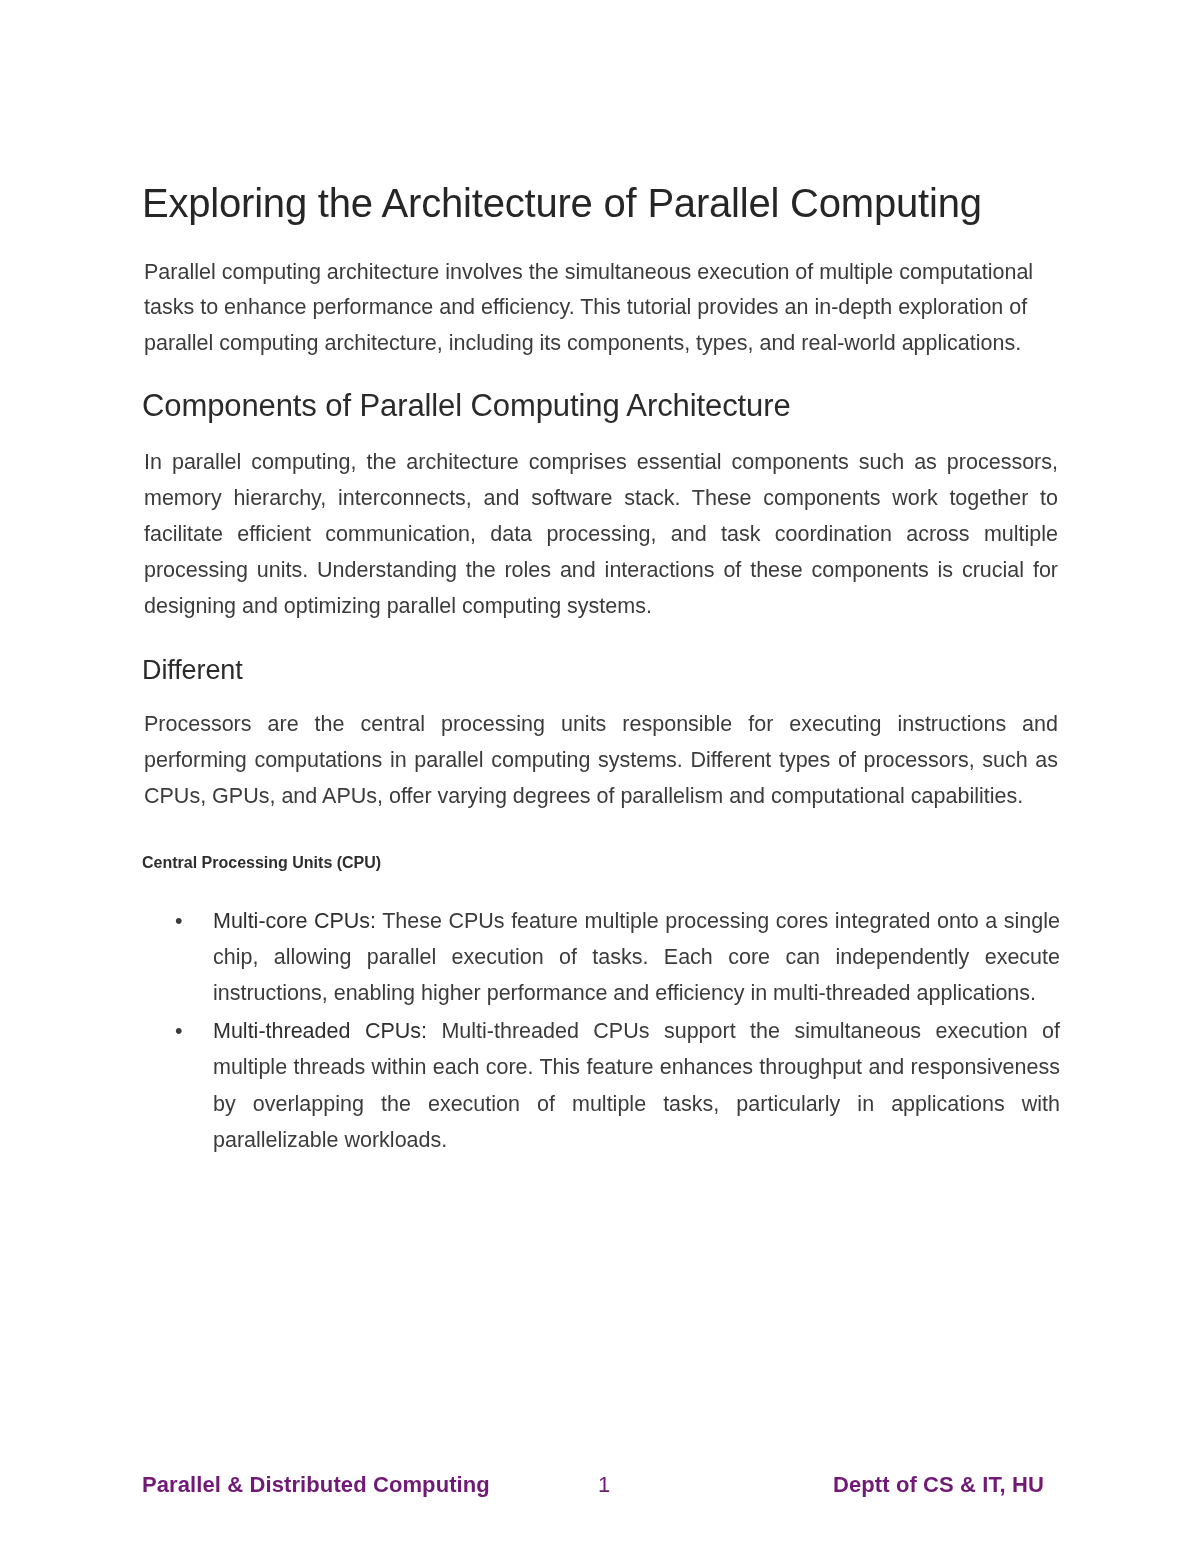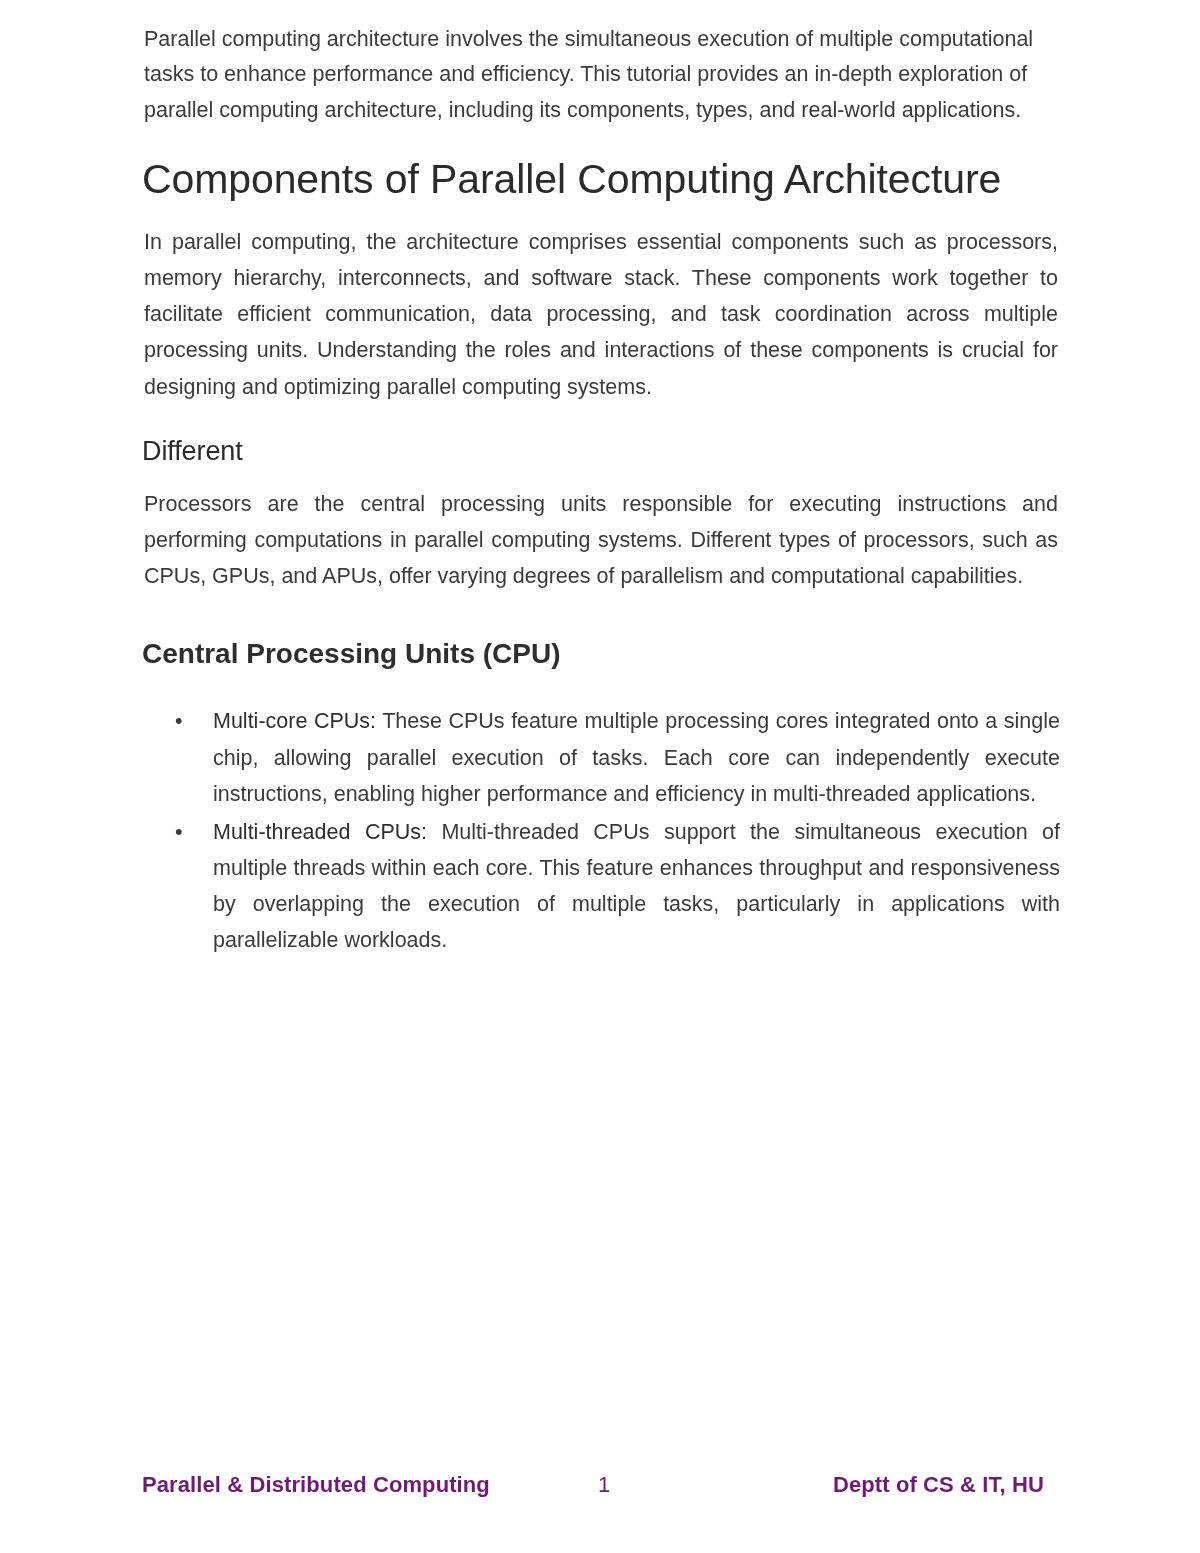--- a/index.html
+++ b/index.html
@@ -30,21 +30,21 @@
     font-weight: 400;
     color: #262626;
     line-height: 1.48;
     letter-spacing: -0.2px;
     margin: 0;
     padding-top: 174px;
   }
 
   
   .h-section {
-    font-size: 41px;
+    font-size: 31px;
     font-weight: 400;
     color: #2b2b2b;
     line-height: 1.35;
     letter-spacing: -0.1px;
     margin: 0;
     padding-top: 22px;
   }
 
   .h-sub {
     font-size: 27px;
@@ -70,21 +70,21 @@
     text-align: justify;
     text-justify: inter-word;
   }
 
   .para-intro {
     padding-top: 20px;
     line-height: 1.64;
   }
 
   .lead-bold {
-    font-size: 28px;
+    font-size: 16px;
     font-weight: 700;
     color: #2e2e2e;
     line-height: 1.68;
     margin: 0;
     padding-top: 34px;
   }
 
   
   .bullets {
     list-style: none;
@@ -154,20 +154,21 @@
     white-space: nowrap;
   }
 </style>
 </head>
 <body>
 
 <div class="page">
 
   <div class="content">
 
+    <h1 class="doc-title">Exploring the Architecture of Parallel Computing</h1>
 
     <p class="para para-intro"> Parallel computing architecture involves the simultaneous execution of multiple computational tasks to enhance performance and efficiency. This tutorial provides an in-depth exploration of parallel computing architecture, including its components, types, and real-world applications.</p>
 
     <h2 class="h-section">Components of Parallel Computing Architecture</h2>
 
     <p class="para justify">In parallel computing, the architecture comprises essential components such as processors, memory hierarchy, interconnects, and software stack. These components work together to facilitate efficient communication, data processing, and task coordination across multiple processing units. Understanding the roles and interactions of these components is crucial for designing and optimizing parallel computing systems.</p>
 
     <h3 class="h-sub">Different</h3>
 
     <p class="para justify">Processors are the central processing units responsible for executing instructions and performing computations in parallel computing systems. Different types of processors, such as CPUs, GPUs, and APUs, offer varying degrees of parallelism and computational capabilities.</p>

